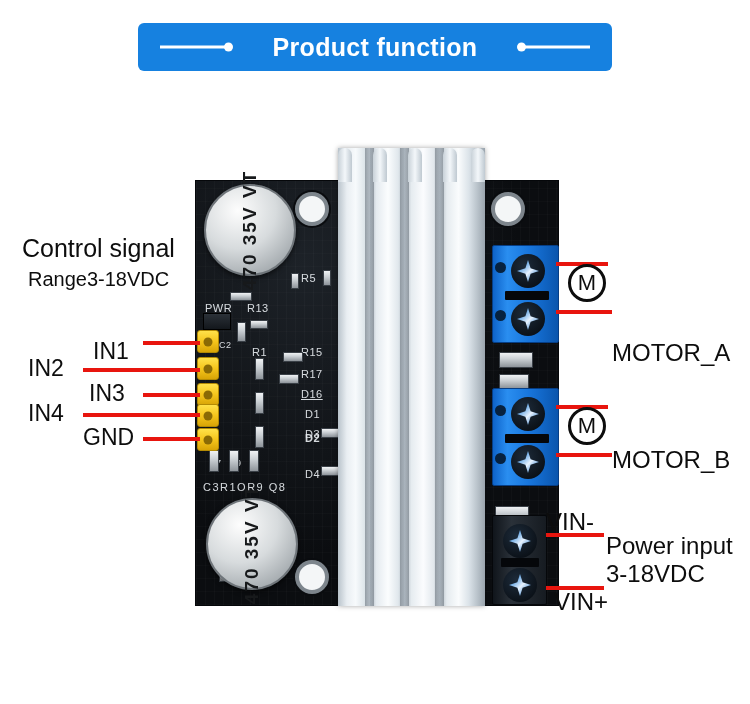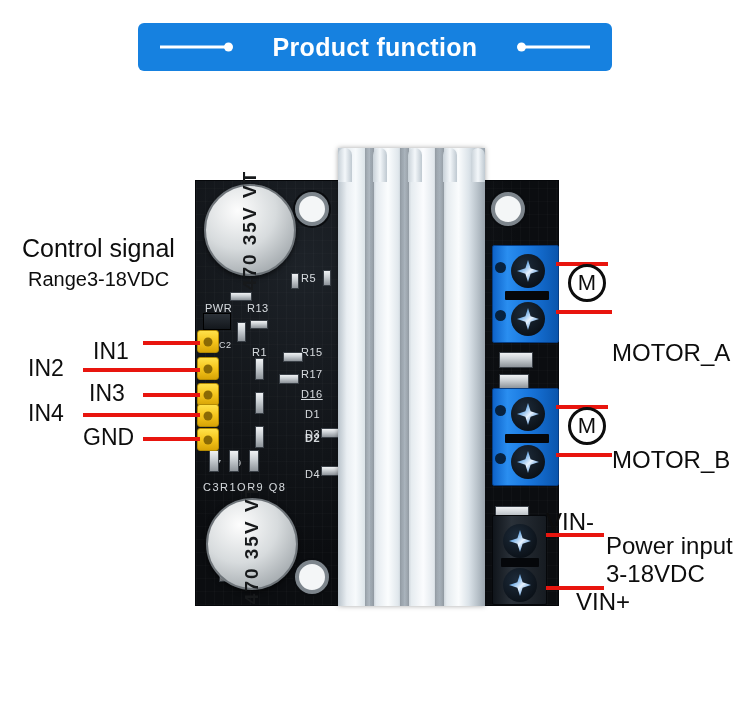--- a/index.html
+++ b/index.html
@@ -329,15 +329,15 @@
 <div class="lbl lbl-big" style="left:612px; top:303px;margin-top:36px;">MOTOR_A</div>
 
 <div class="lead" style="left:556px; top:405px; width:52px;"></div>
 <div class="lead" style="left:556px; top:453px; width:56px;"></div>
 <div class="msym" style="left:568px; top:407px;">M</div>
 <div class="lbl lbl-big" style="left:612px; top:446px;">MOTOR_B</div>
 
 <div class="lead" style="left:546px; top:533px; width:58px;"></div>
 <div class="lead" style="left:546px; top:586px; width:58px;"></div>
 <div class="lbl lbl-big" style="left:546px; top:508px;">VIN-</div>
-<div class="lbl lbl-big" style="left:576px; top:588px;">VIN+</div>
+<div class="lbl lbl-big" style="left:554px; top:588px;">VIN+</div>
 <div class="lbl lbl-big" style="left:606px; top:532px;">Power input</div>
 <div class="lbl lbl-big" style="left:606px; top:560px;">3-18VDC</div>
 
 </body></html>

